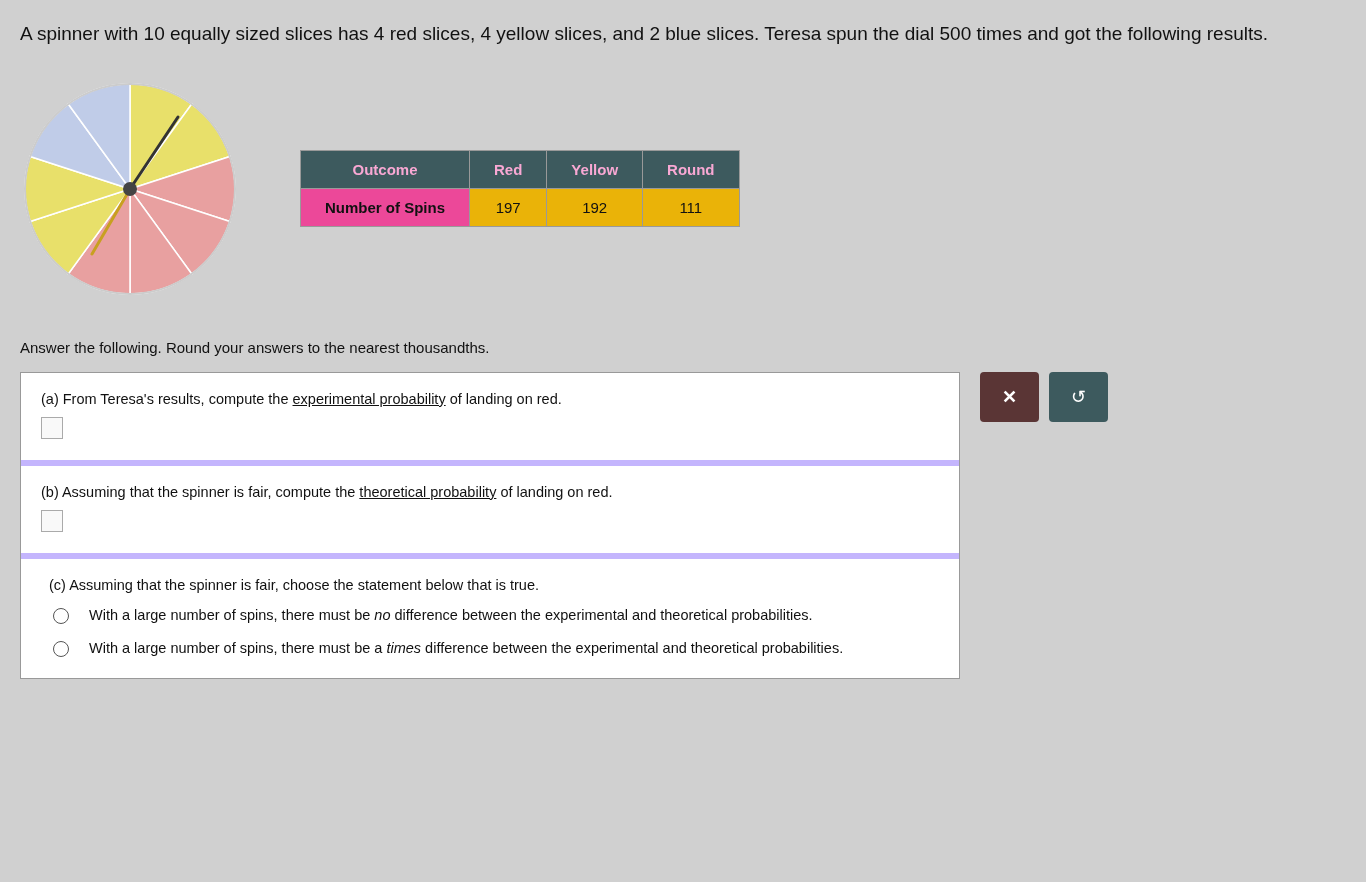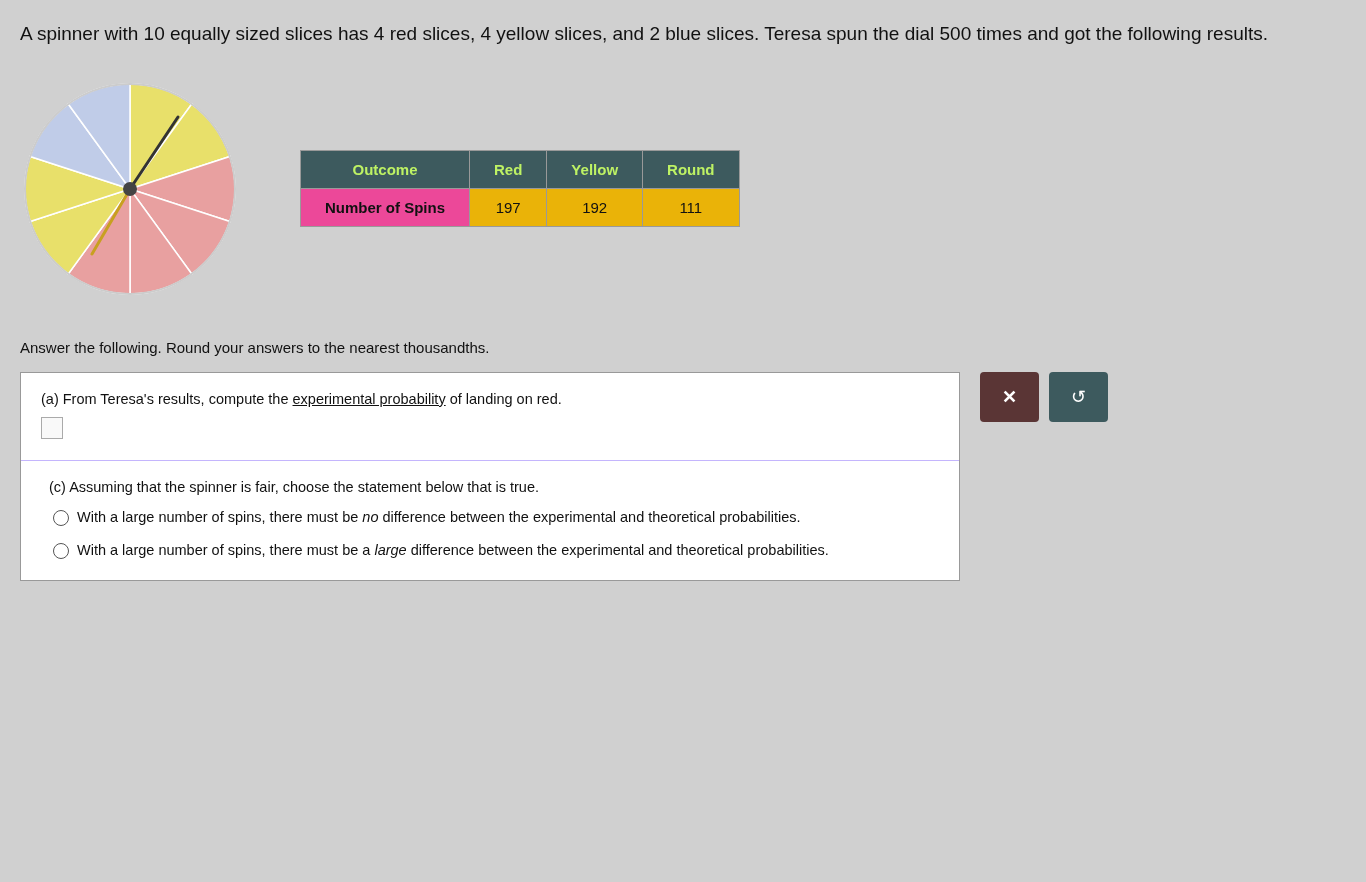--- a/index.html
+++ b/index.html
@@ -39,21 +39,21 @@
       border-collapse: collapse;
       font-size: 15px;
     }
     .outcome-table td, .outcome-table th {
       border: 1px solid #999;
       padding: 10px 24px;
       text-align: center;
     }
     .outcome-table .header-row td {
       background: #3d5a5e;
-      color: #bef264;
+      color: #f9a8d4;
       font-weight: bold;
     }
     .outcome-table .data-row td {
       background: #eab308;
       color: #111;
     }
     .outcome-table .data-row td:first-child {
       font-weight: bold;
       background: #ec4899;
     }
@@ -68,21 +68,21 @@
       gap: 20px;
     }
     .questions-box {
       border: 1px solid #999;
       background: #fff;
       flex: 1;
       max-width: 940px;
     }
     .question-part {
       padding: 18px 20px;
-      border-bottom: 1px solid #c4b5fd;
+      border-bottom: 6px solid #c4b5fd;
     }
     .question-part:last-child {
       border-bottom: none;
       padding-left: 28px;
     }
     .question-label {
       font-size: 14.5px;
       margin-bottom: 10px;
     }
     .underline {
@@ -91,21 +91,21 @@
     .answer-input-box {
       width: 22px;
       height: 22px;
       border: 1px solid #aaa;
       display: inline-block;
       background: #f9f9f9;
     }
     .radio-option {
       display: flex;
       align-items: flex-start;
-      gap: 8px;
+      gap: 20px;
       margin-bottom: 12px;
       font-size: 14.5px;
       line-height: 1.5;
     }
     .radio-option:last-child {
       margin-bottom: 0;
     }
     .radio-circle {
       width: 16px;
       height: 16px;
@@ -193,37 +193,43 @@
 <div class="questions-area">
   <div class="questions-box">
 
     <div class="question-part">
       <p class="question-label">
         (a) From Teresa's results, compute the <span class="underline">experimental probability</span> of landing on red.
       </p>
       <div class="answer-input-box"></div>
     </div>
 
+    <div class="question-part">
+      <p class="question-label">
+        (b) Assuming that the spinner is fair, compute the <span class="underline">theoretical probability</span> of landing on red.
+      </p>
+      <div class="answer-input-box"></div>
+    </div>
 
     <div class="question-part">
       <p class="question-label">(c) Assuming that the spinner is fair, choose the statement below that is true.</p>
       <div style="margin-top: 12px; padding-left: 4px;">
 
         <div class="radio-option">
           <div class="radio-circle"></div>
           <span class="radio-text">
             With a large number of spins, there must be <em>no</em> difference between the experimental and theoretical probabilities.
           </span>
         </div>
 
 
         <div class="radio-option">
           <div class="radio-circle"></div>
           <span class="radio-text">
-            With a large number of spins, there must be a <em>large</em> difference between the experimental and theoretical probabilities.
+            With a large number of spins, there must be a <em>times</em> difference between the experimental and theoretical probabilities.
           </span>
         </div>
 
       </div>
     </div>
 
   </div>
 
   <div class="buttons-row">
     <button class="btn-x">✕</button>

